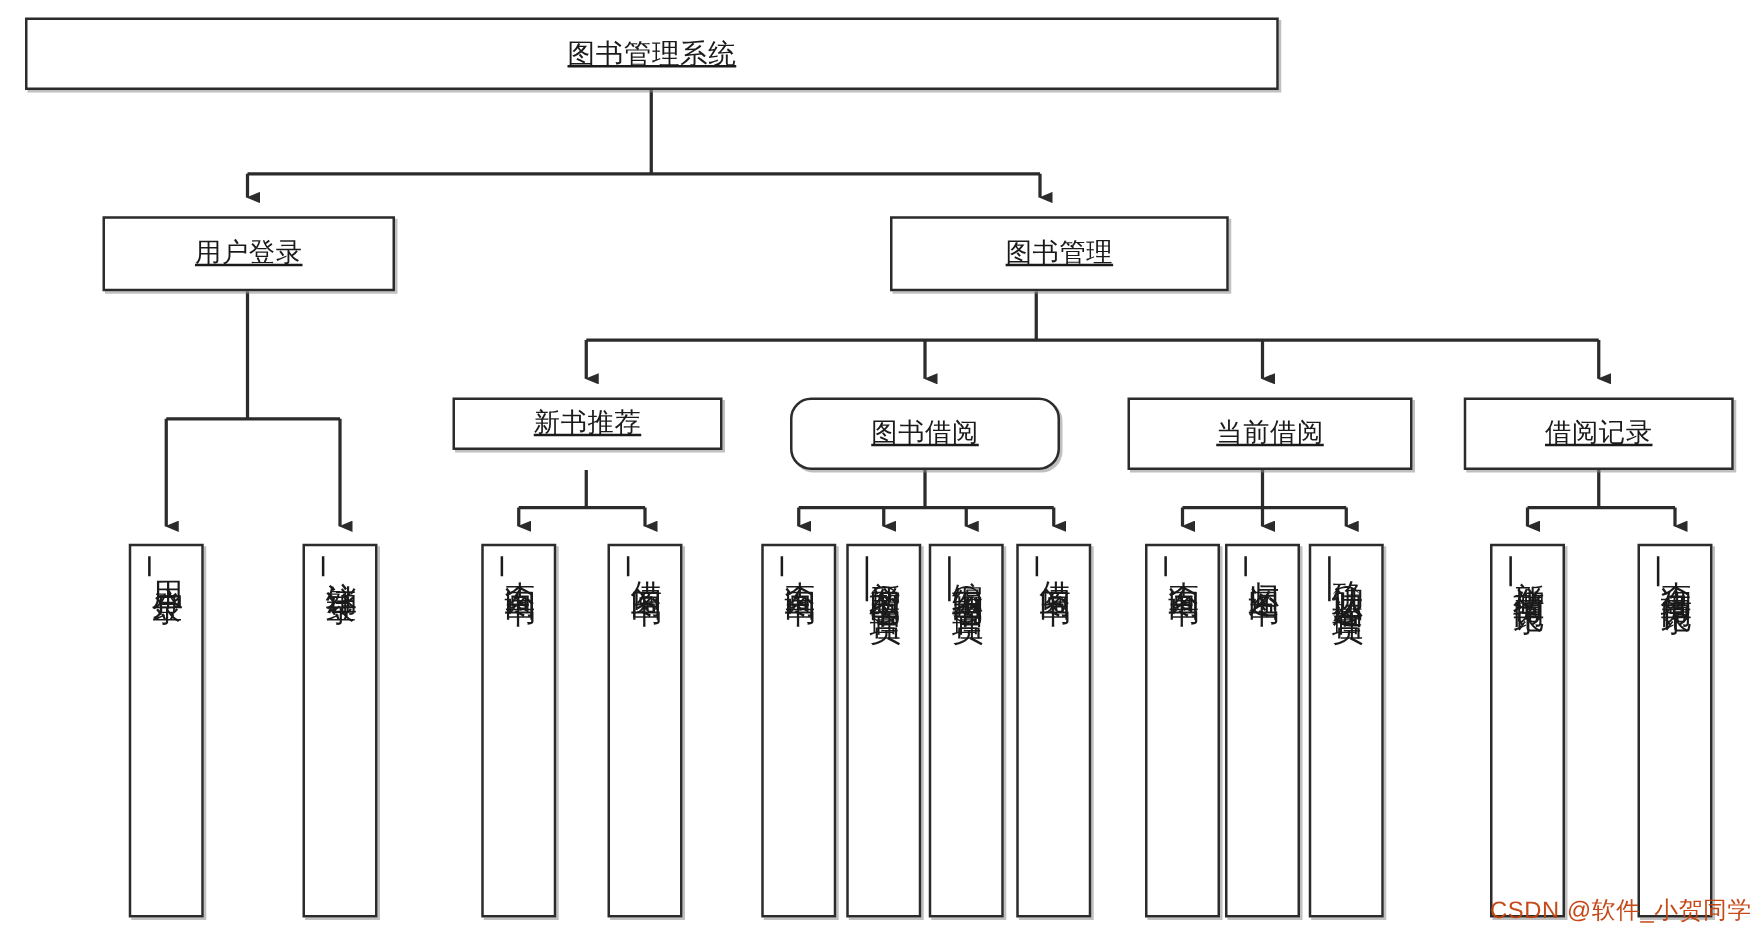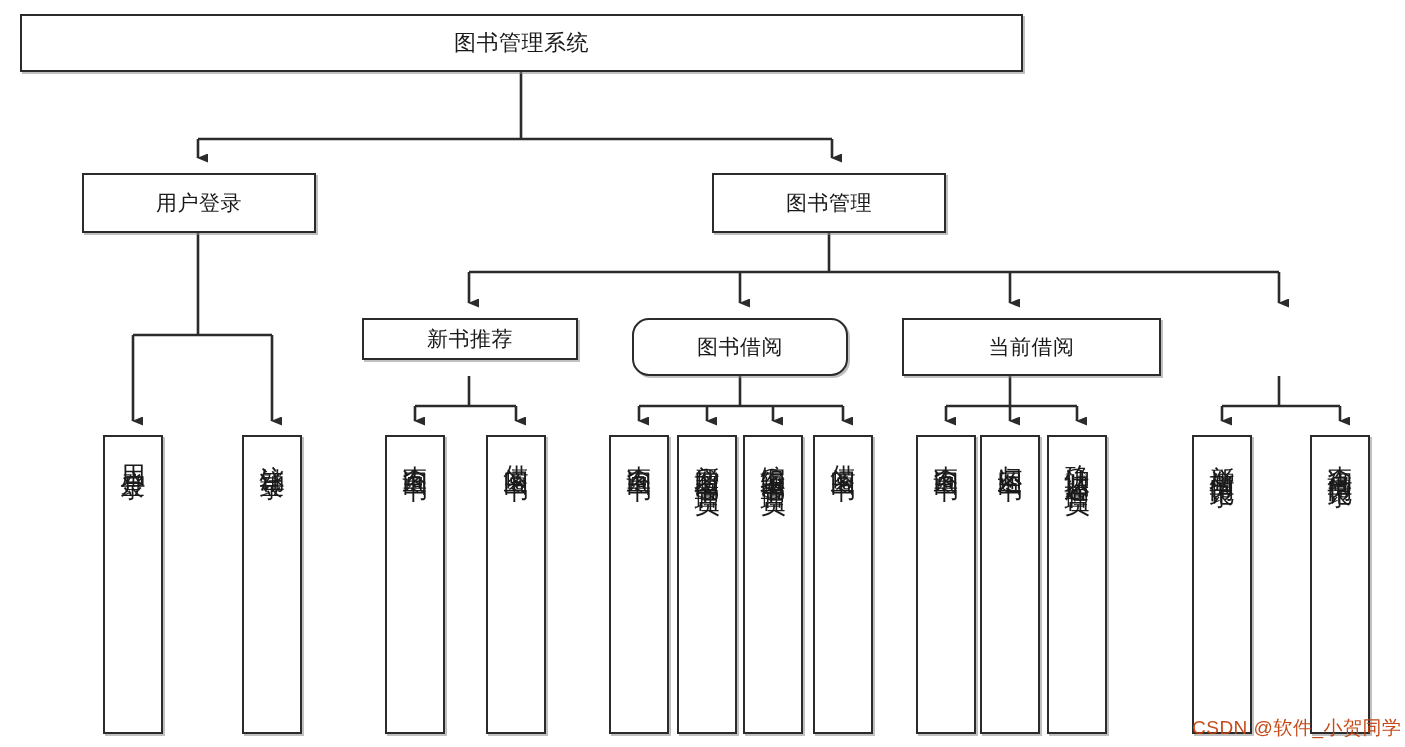--- a/index.html
+++ b/index.html
@@ -34,20 +34,21 @@
     display: flex;
     align-items: center;
     justify-content: center;
     color: #1a1a1a;
   }
   .node-label {
     display: block;
     text-align: left;
     line-height: 1.18;
     white-space: nowrap;
+    text-decoration: underline;
   }
   
   .node-h .node-label {
     writing-mode: horizontal-tb;
     font-size: 21px;
     letter-spacing: 0.5px;
   }
   .node-root .node-label { font-size: 22px; }
   
   .node-v {
@@ -126,36 +127,39 @@
   </svg>
 
   <div class="node-box node-h node-root" style="left:20px; top:14px; width:1003px; height:58px;">
     <span class="node-label">图书管理系统</span>
   </div>
 
   <div class="node-box node-h" style="left:82px; top:173px; width:234px; height:60px;">
     <span class="node-label">用户登录</span>
   </div>
 
-  <div class="node-box node-h" style="left:712px; top:173px; width:234px; height:60px;">
+  <div class="node-box node-h" style="left:712px; top:173px; width:271px; height:60px;">
     <span class="node-label">图书管理</span>
   </div>
 
   <div class="node-box node-h" style="left:362px; top:318px; width:216px; height:42px;">
     <span class="node-label">新书推荐</span>
   </div>
 
   <div class="node-box node-h" style="left:632px; top:318px; width:216px; height:58px;border-radius:17px;">
     <span class="node-label">图书借阅</span>
   </div>
 
-  <div class="node-box node-h" style="left:902px; top:318px; width:259px; height:58px;">
+  <div class="node-box node-h" style="left:902px; top:318px; width:228px; height:58px;">
     <span class="node-label">当前借阅</span>
   </div>
 
+  <div class="node-box node-h" style="left:1171px; top:318px; width:216px; height:58px;">
+    <span class="node-label">借阅记录</span>
+  </div>
 
   <div class="node-box node-v" style="left:103px; top:435px; width:60px; height:299px;">
     <span class="node-label">用户登录</span>
   </div>
 
   <div class="node-box node-v" style="left:242px; top:435px; width:60px; height:299px;">
     <span class="node-label">注销登录</span>
   </div>
 
   <div class="node-box node-v" style="left:385px; top:435px; width:60px; height:299px;">

